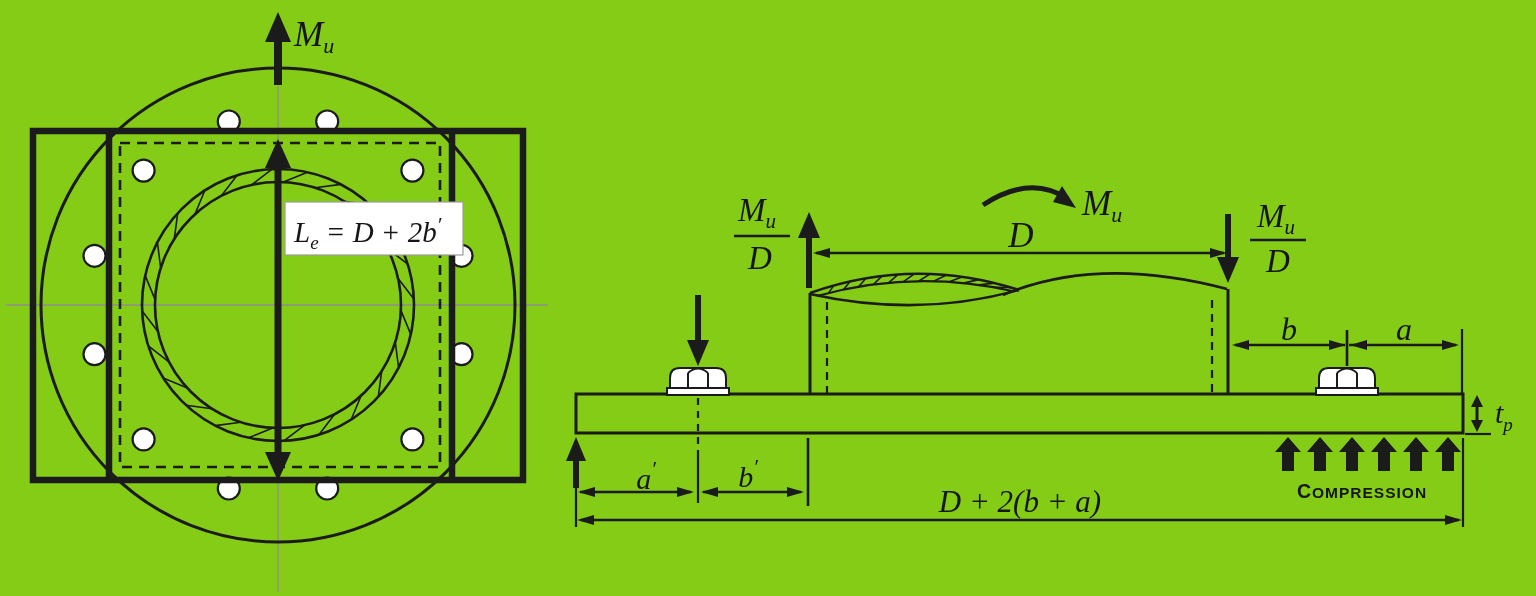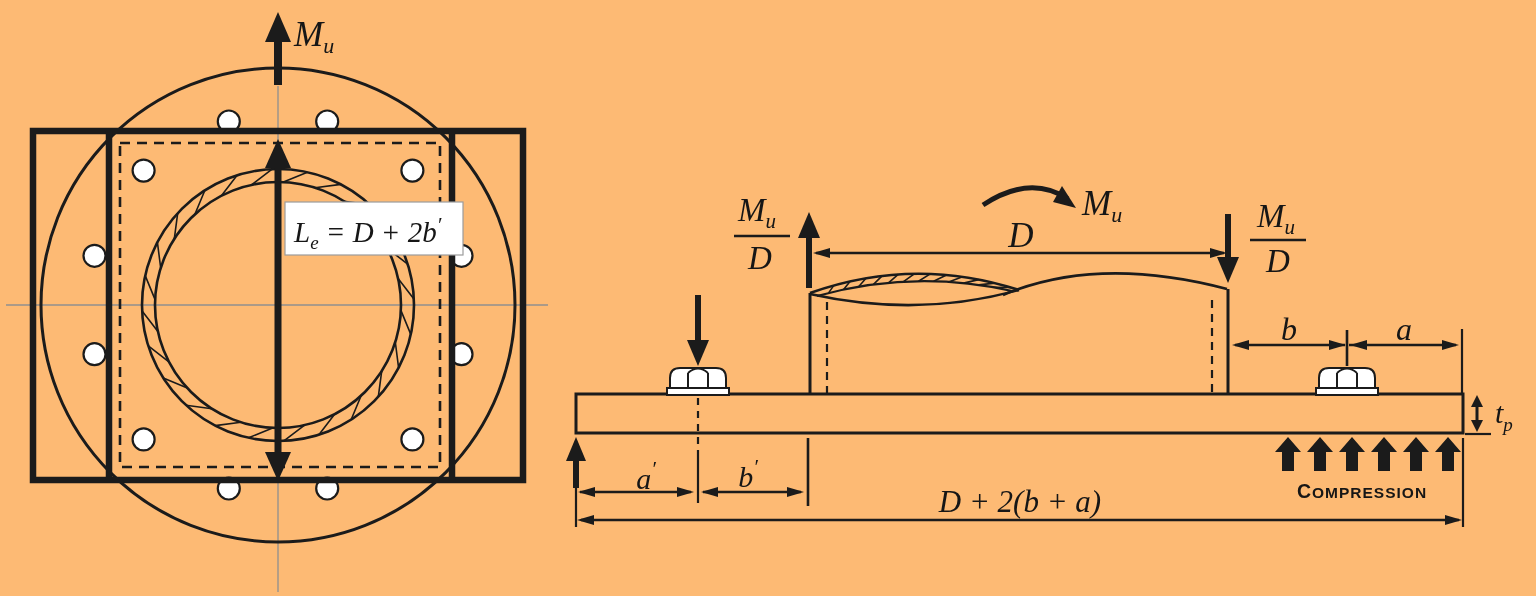--- a/index.html
+++ b/index.html
@@ -1,16 +1,16 @@
 <!DOCTYPE html>
 <html><head>
 <meta charset="utf-8">
 <style>
   html,body{margin:0;padding:0;background:#ffffff;}
-  #page{position:relative;width:1536px;height:596px;background:#fdba74;overflow:hidden;}
+  #page{position:relative;width:1536px;height:596px;background:#84cc16;overflow:hidden;}
   svg{display:block;}
   .ln{stroke:#1b1b1b;fill:none;}
   .w2{stroke-width:2.2;} .w25{stroke-width:2.6;} .w3{stroke-width:3;}
   .heavy{stroke-width:6.5;}
   .cl{stroke:#8f8f8f;stroke-width:1.3;fill:none;}
   .dash{stroke-dasharray:10 7;}
   .dashf{stroke-dasharray:8 6;}
   .fillink{fill:#1b1b1b;stroke:none;}
   .hole{fill:#ffffff;stroke:#1b1b1b;stroke-width:2.2;}
   .nut rect,.nut path{fill:#ffffff;stroke:#1b1b1b;stroke-width:2;}

